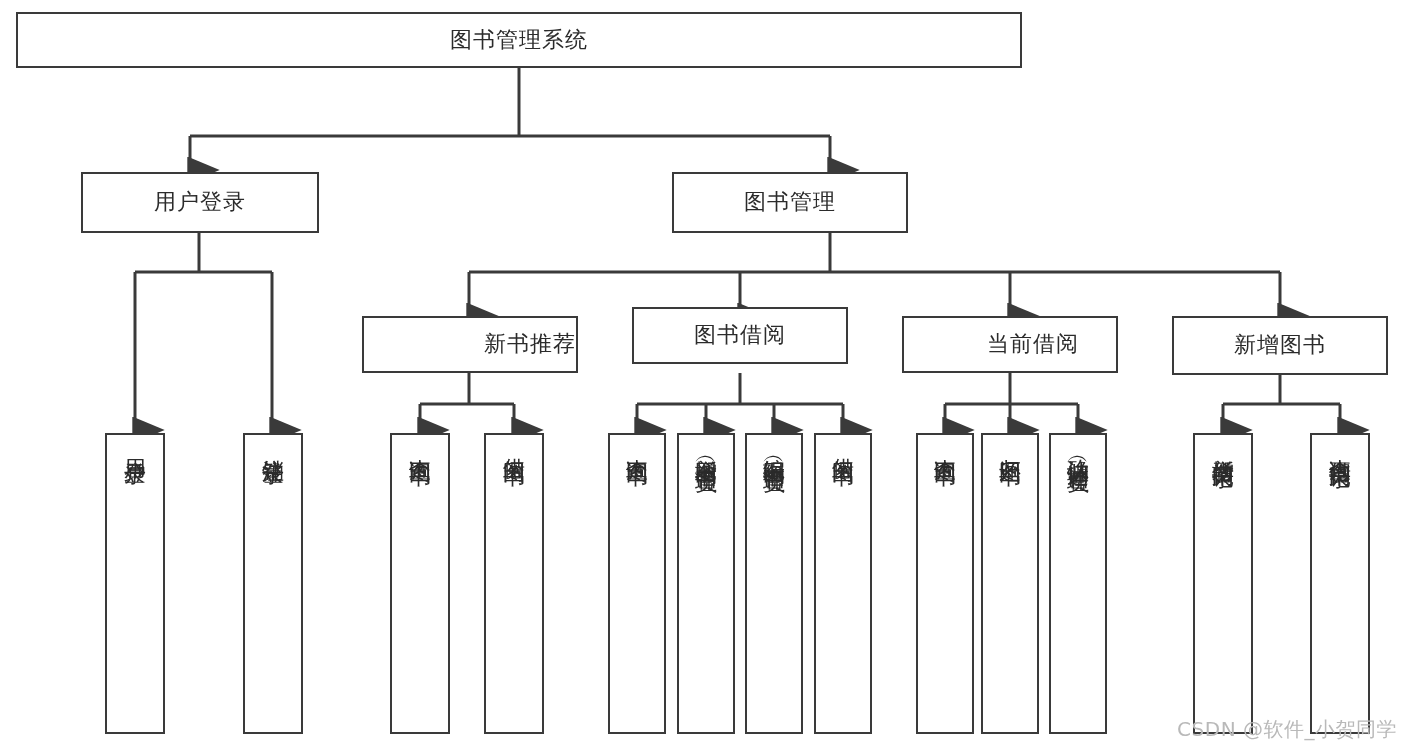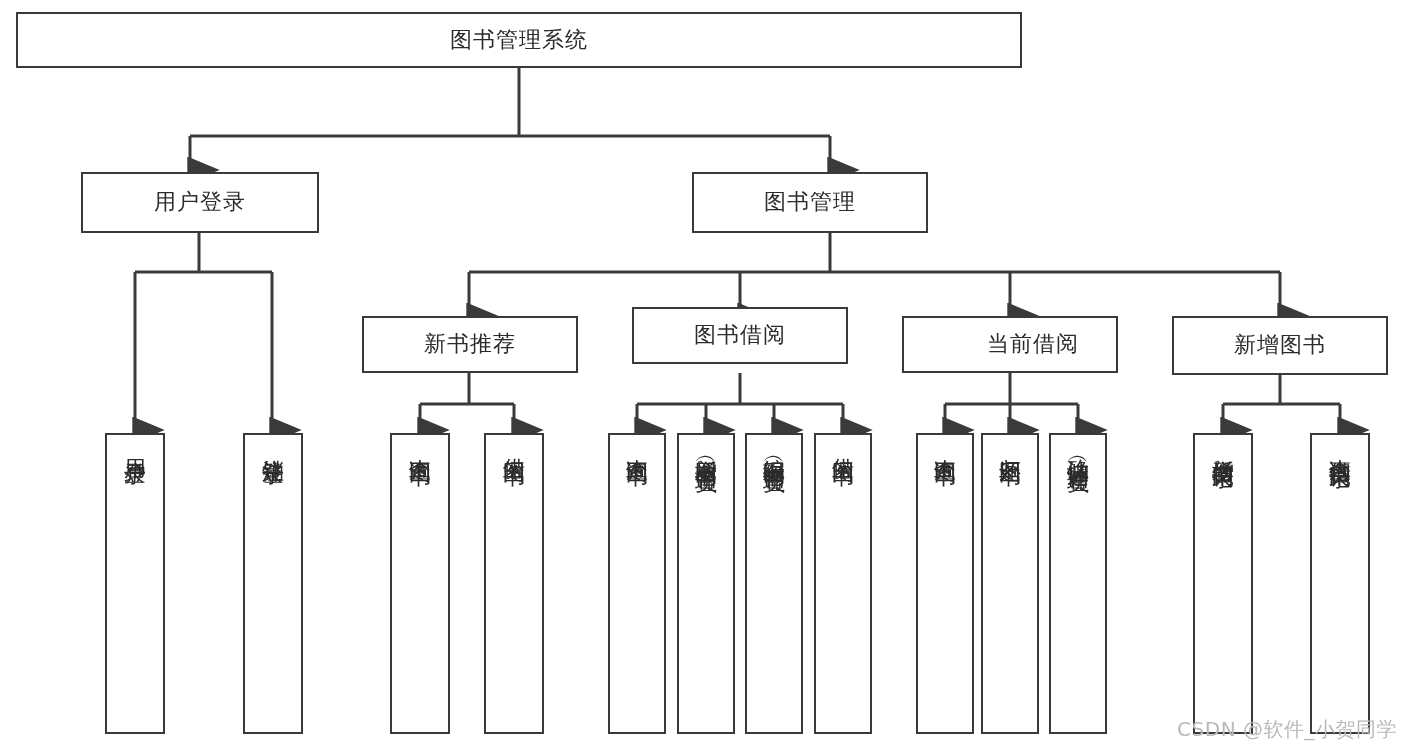--- a/index.html
+++ b/index.html
@@ -115,25 +115,25 @@
     </g>
   </svg>
 
   <div class="node horiz" style="left:16px;top:12px;width:1006px;height:56px;">
     <span>图书管理系统</span>
   </div>
 
   <div class="node horiz" style="left:81px;top:172px;width:238px;height:61px;">
     <span>用户登录</span>
   </div>
-  <div class="node horiz" style="left:692px;top:172px;width:236px;height:61px;">
+  <div class="node horiz" style="left:672px;top:172px;width:236px;height:61px;">
     <span>图书管理</span>
   </div>
 
-  <div class="node horiz" style="left:362px;top:316px;width:216px;height:57px;">
+  <div class="node horiz" style="left:362px;top:316px;width:216px;height:57px;justify-content:flex-end;">
     <span>新书推荐</span>
   </div>
   <div class="node horiz" style="left:632px;top:307px;width:216px;height:57px;">
     <span>图书借阅</span>
   </div>
   <div class="node horiz" style="left:902px;top:316px;width:216px;height:57px;padding-left:46px;">
     <span>当前借阅</span>
   </div>
   <div class="node horiz" style="left:1172px;top:316px;width:216px;height:59px;">
     <span>新增图书</span>

